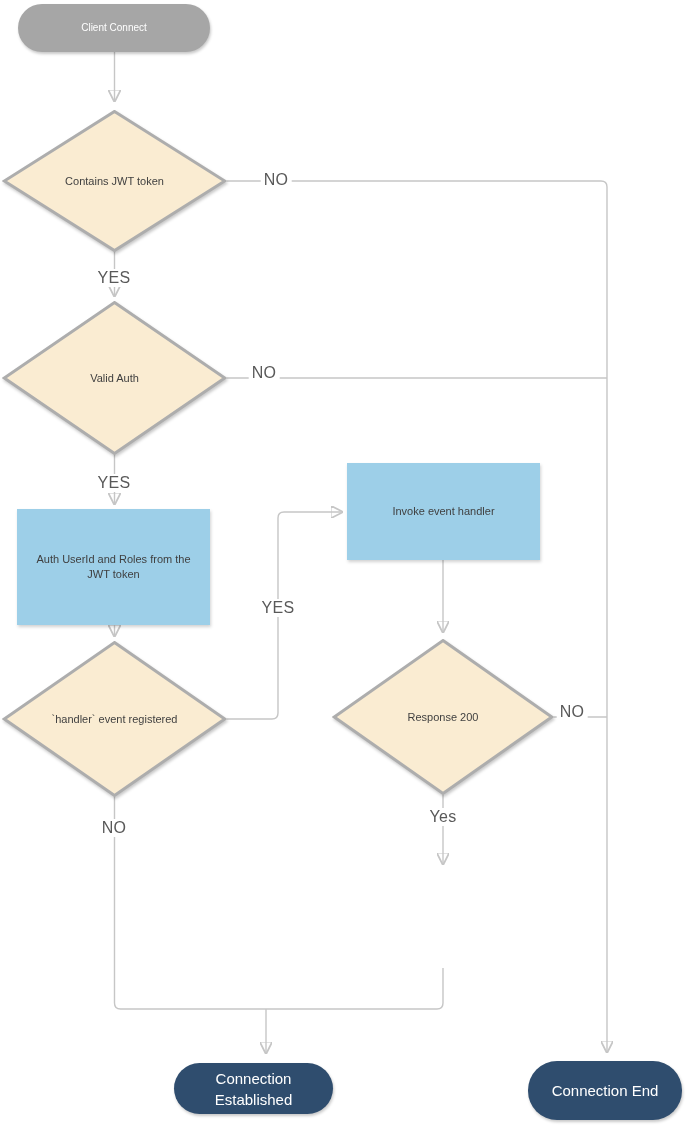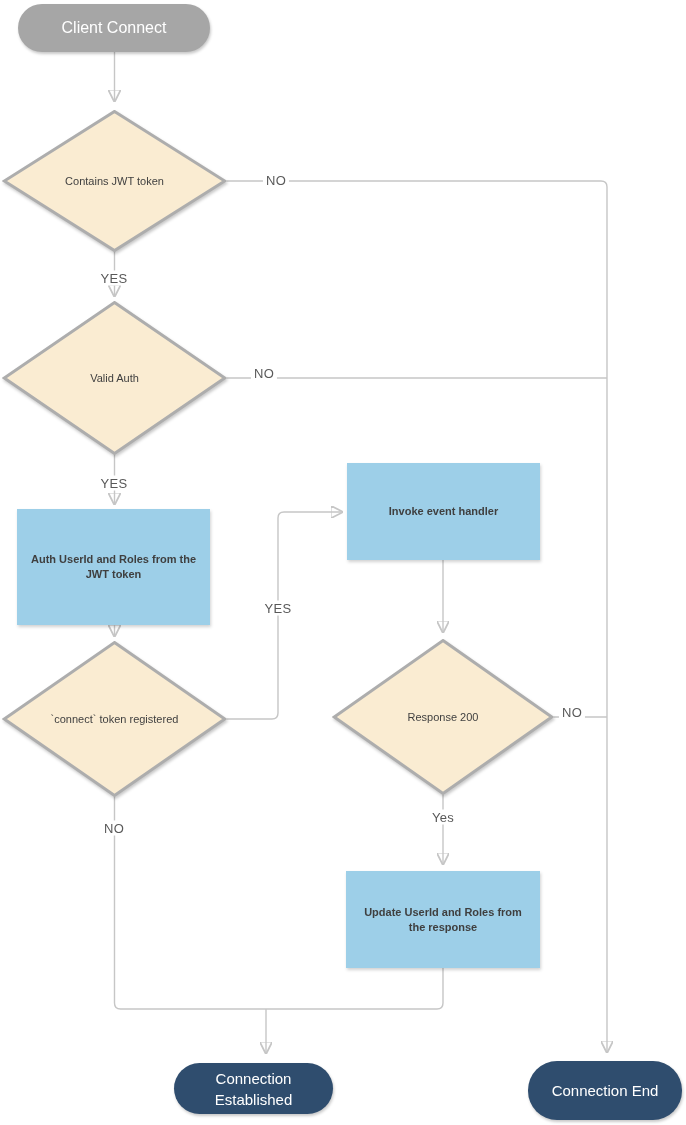--- a/index.html
+++ b/index.html
@@ -7,32 +7,32 @@
     position:relative;width:686px;height:1125px;background:#ffffff;overflow:hidden;
     font-family:"Liberation Sans",sans-serif;
   }
   
   #wires{position:absolute;left:0;top:0;width:686px;height:1125px;z-index:1;}
   #wires path{fill:none;stroke:#c6c6c6;stroke-width:1.4;}
   
   .node{position:absolute;z-index:3;display:flex;align-items:center;justify-content:center;
         text-align:center;color:#3f3f3f;font-size:11px;line-height:1.35;}
   .terminator{border-radius:29px;color:#ffffff;box-shadow:1px 2px 3px rgba(0,0,0,.22);}
-  .start{background:#a6a6a6;font-size:16px;text-align:right;}
+  .start{background:#a6a6a6;font-size:10px;text-align:right;}
   .end-pill{background:#2f4d6e;font-size:15px;line-height:1.4;}
   .process{background:#9dcfe8;box-shadow:1px 2px 3px rgba(0,0,0,.18);}
-  .process .nlabel{max-width:172px;font-weight:bold;}
+  .process .nlabel{max-width:172px;}
   .diamond{background:transparent;}
   .diamond svg{position:absolute;left:0;top:0;width:100%;height:100%;
                filter:drop-shadow(1px 2px 1.5px rgba(0,0,0,.22));}
   .diamond polygon{fill:#faecd2;stroke:#adadad;stroke-width:3;vector-effect:non-scaling-stroke;}
   .diamond .nlabel{position:relative;max-width:160px;}
   
   .elabel{position:absolute;z-index:2;transform:translate(-50%,-50%);
-          background:#ffffff;padding:0 3px;font-size:13px;letter-spacing:.3px;
+          background:#ffffff;padding:0 3px;font-size:16px;letter-spacing:.3px;
           color:#595959;font-family:"Liberation Sans",sans-serif;}
 </style>
 </head>
 <body>
 
 <div id="canvas">
 
   <svg id="wires" viewBox="0 0 686 1125" xmlns="http://www.w3.org/2000/svg">
     <defs>
       <marker id="arw" viewBox="0 0 10 10" refX="9" refY="5" markerWidth="9" markerHeight="9" orient="auto-start-reverse">
@@ -82,37 +82,34 @@
   </div>
 
   <div class="node process" style="left:17px;top:509px;width:193px;height:116px">
     <div class="nlabel">Auth UserId and Roles from the JWT token</div>
   </div>
 
   <div class="node diamond" style="left:2px;top:641px;width:225px;height:156px">
     <svg viewBox="0 0 100 100" preserveAspectRatio="none">
       <polygon points="50,1 99,50 50,99 1,50"></polygon>
       </svg>
-    <div class="nlabel" style="max-width:140px">`connect` token registered</div>
+    <div class="nlabel" style="max-width:140px">`handler` event registered</div>
   </div>
 
   <div class="node process" style="left:347px;top:463px;width:193px;height:97px">
     <div class="nlabel">Invoke event handler</div>
   </div>
 
   <div class="node diamond" style="left:332px;top:639px;width:222px;height:156px">
     <svg viewBox="0 0 100 100" preserveAspectRatio="none">
       <polygon points="50,1 99,50 50,99 1,50"></polygon>
       </svg>
     <div class="nlabel">Response 200</div>
   </div>
 
-  <div class="node process" style="left:346px;top:871px;width:194px;height:97px">
-    <div class="nlabel">Update UserId and Roles from the response</div>
-  </div>
 
   <div class="node terminator end-pill" style="left:174px;top:1063px;width:159px;height:51px">
     <div class="nlabel" style="max-width:110px">Connection Established</div>
   </div>
 
   <div class="node terminator end-pill" style="left:528px;top:1061px;width:154px;height:59px">
     <div class="nlabel">Connection End</div>
   </div>
 
 </div>

